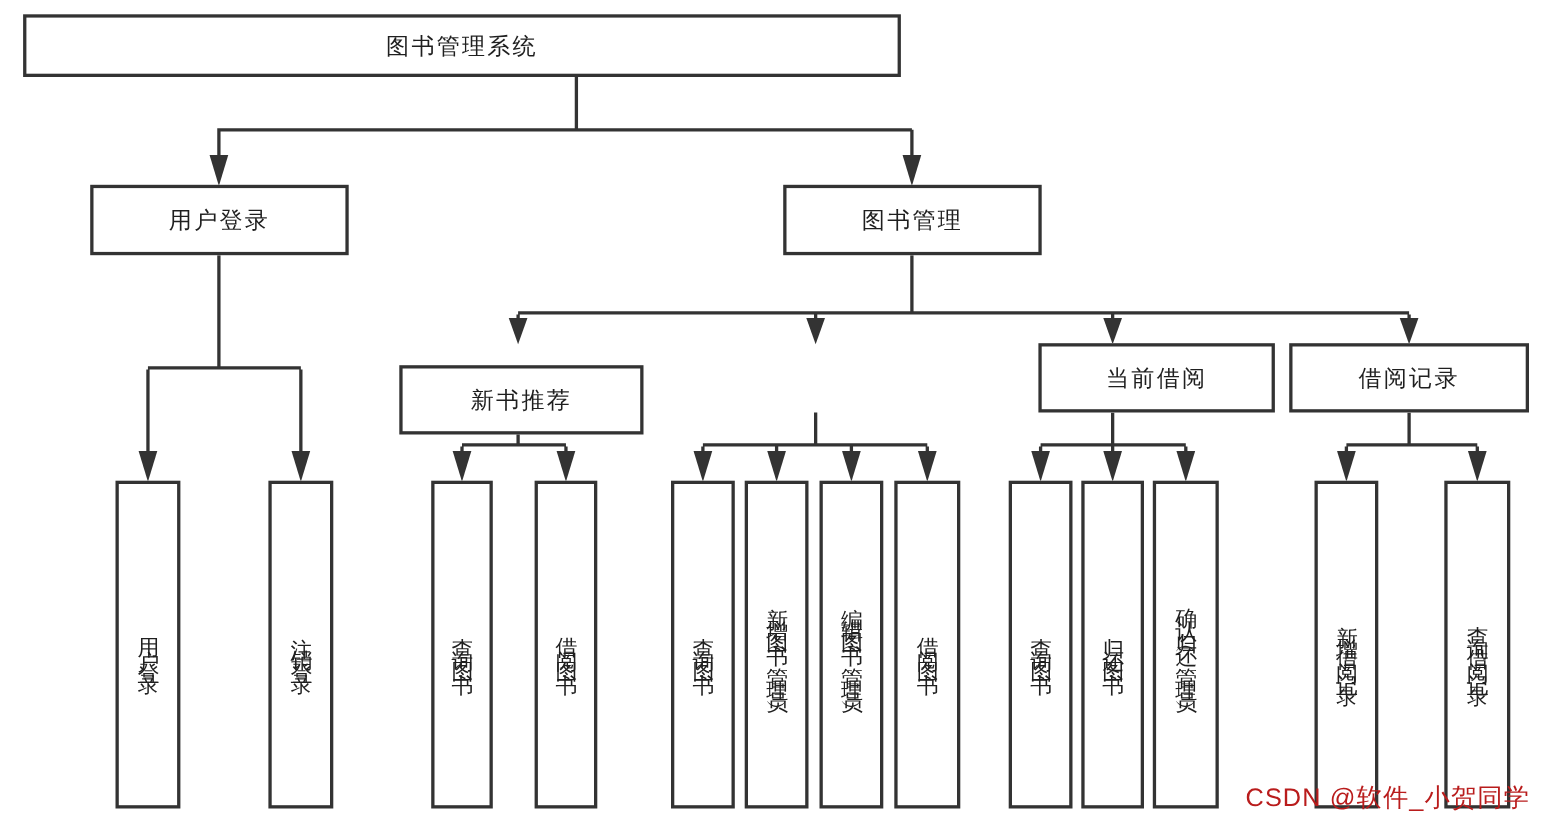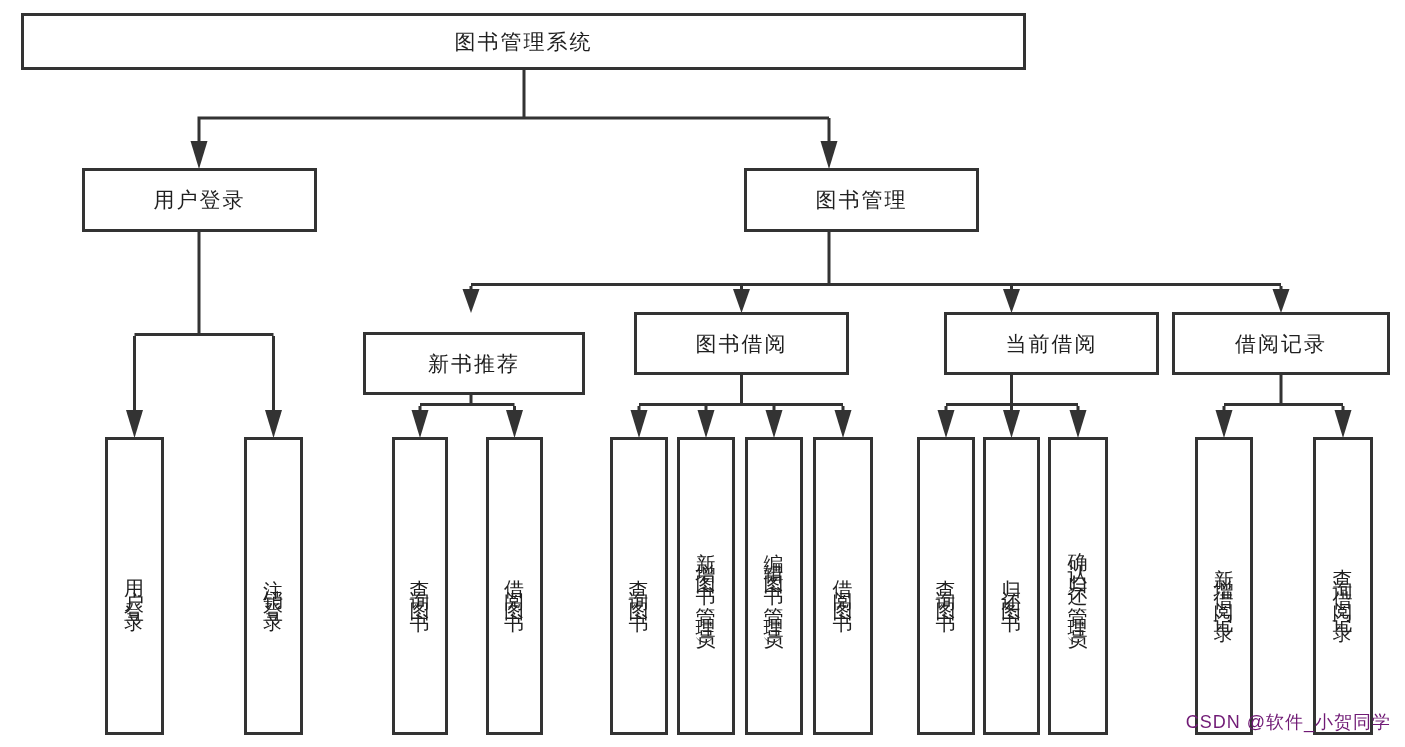--- a/index.html
+++ b/index.html
@@ -15,41 +15,41 @@
     position:absolute;
     box-sizing:border-box;
     border:3px solid #333333;
     background:#ffffff;
     display:flex;
     align-items:center;
     justify-content:center;
     color:#1f1f1f;
   }
   .h-label{font-size:21px;letter-spacing:2px;white-space:nowrap;}
-  .root{left:21px;top:13px;width:1005px;height:57px;}
+  .root{left:21px;top:13px;width:798px;height:57px;}
   .lvl2{top:168px;width:235px;height:64px;}
   .lvl3{top:312px;height:63px;}
   .leaf{
     top:437px;height:298px;
     border-width:3px;
   }
   .leaf .v-label{
     writing-mode:vertical-rl;
     text-orientation:upright;
     font-size:20px;
     line-height:1;
     letter-spacing:11px;
     white-space:nowrap;
     color:#1f1f1f;
   }
   .watermark{
     position:absolute;
     right:14px;top:710px;
-    font-size:18px;
-    color:#701a75;
+    font-size:23px;
+    color:#b91c1c;
     letter-spacing:1px;
     white-space:nowrap;
   }
 </style>
 </head>
 <body>
 
 <div class="stage">
 
   <svg class="connectors" viewBox="0 0 1405 747" xmlns="http://www.w3.org/2000/svg">
@@ -86,29 +86,26 @@
     </g>
   </svg>
 
   <div class="node root">
     <span class="h-label">图书管理系统</span>
   </div>
 
   <div class="node lvl2" style="left:82px;">
     <span class="h-label">用户登录</span>
   </div>
-  <div class="node lvl2" style="left:712px;margin-left:32px;">
+  <div class="node lvl2" style="left:712px;">
     <span class="h-label">图书管理</span>
   </div>
 
   <div class="node lvl3" style="left:363px;width:222px;margin-top:20px;">
     <span class="h-label">新书推荐</span>
-  </div>
-  <div class="node lvl3" style="left:634px;width:215px;">
-    <span class="h-label">图书借阅</span>
   </div>
   <div class="node lvl3" style="left:904px;width:215px;margin-left:40px;">
     <span class="h-label">当前借阅</span>
   </div>
   <div class="node lvl3" style="left:1172px;width:218px;justify-content:center;">
     <span class="h-label">借阅记录</span>
   </div>
 
   <div class="node leaf" style="left:105px;width:59px;">
     <span class="v-label">用户登录</span>

